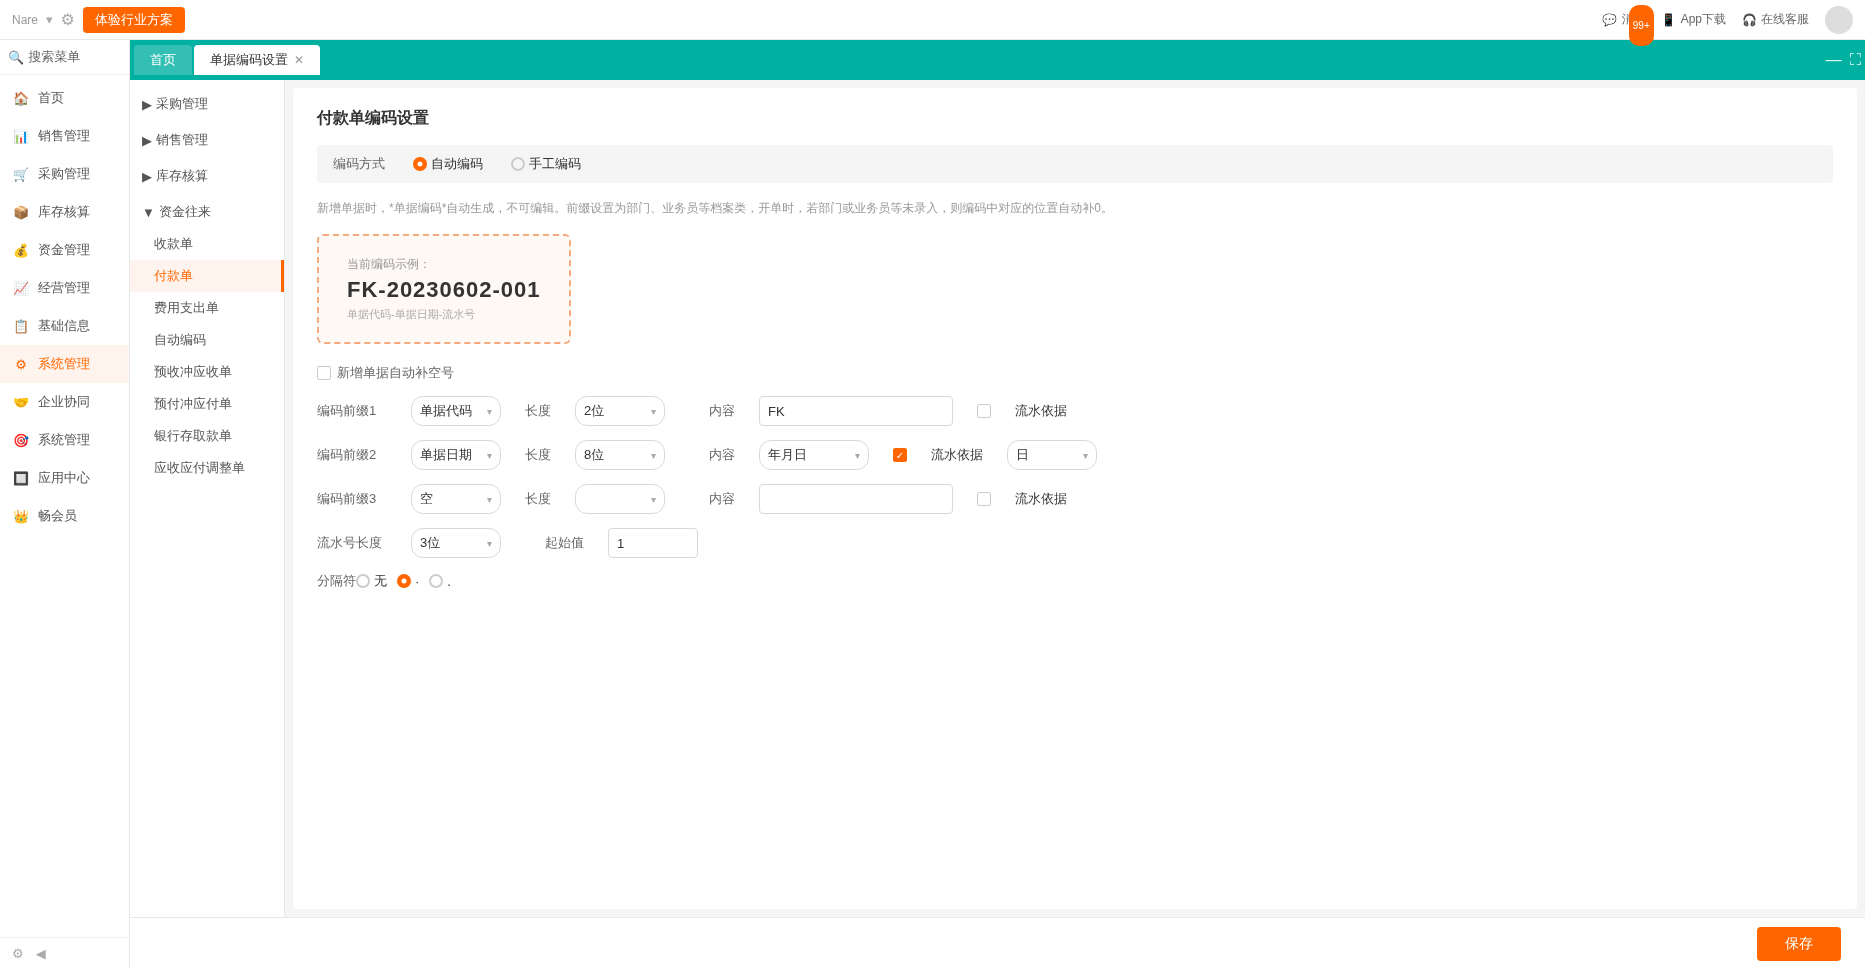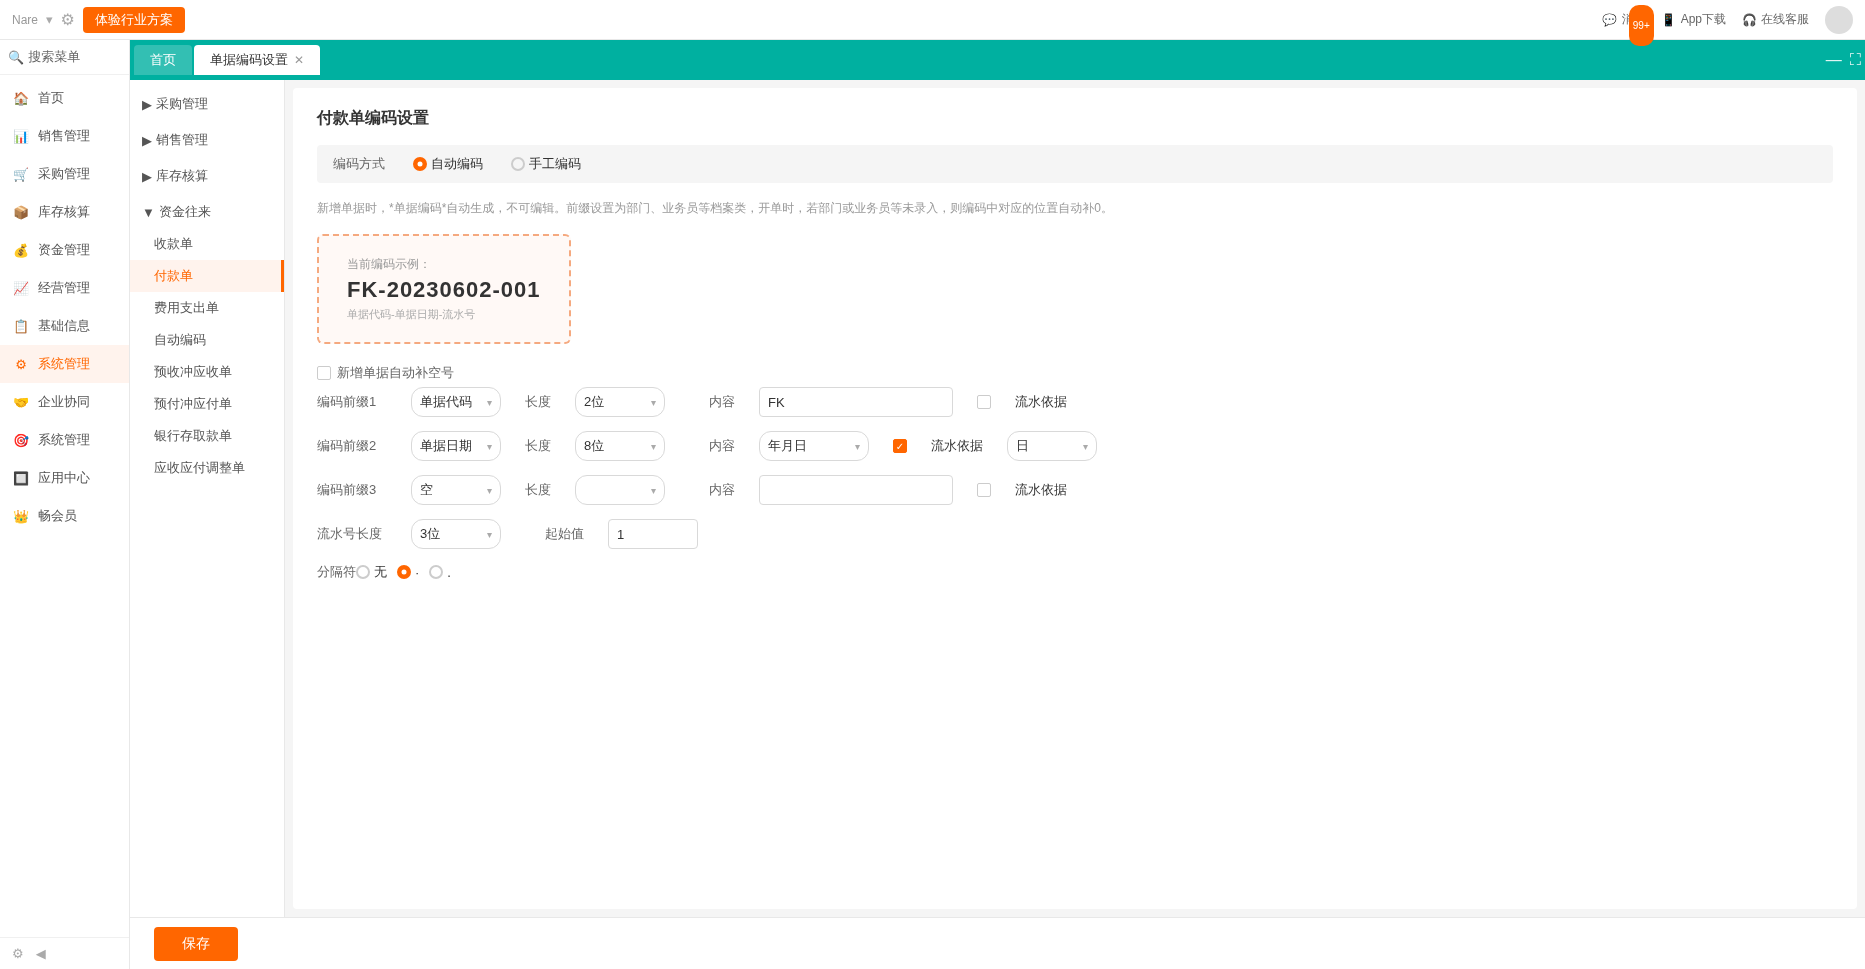--- a/index.html
+++ b/index.html
@@ -65,21 +65,21 @@
     
     .info-text { font-size: 12px; color: #999; margin-bottom: 16px; line-height: 1.6; }
 
     
     .preview-box { border: 2px dashed #f5a97f; background: #fff9f6; border-radius: 6px; padding: 20px 28px; display: inline-block; margin-bottom: 20px; min-width: 220px; }
     .preview-label { font-size: 12px; color: #999; margin-bottom: 4px; }
     .preview-code { font-size: 22px; font-weight: 700; color: #333; letter-spacing: 1px; }
     .preview-desc { font-size: 11px; color: #aaa; margin-top: 4px; }
 
     
-    .checkbox-row { display: flex; align-items: center; gap: 6px; margin-bottom: 5px; font-size: 13px; color: #666; }
+    .checkbox-row { display: flex; align-items: center; gap: 6px; margin-bottom: 14px; font-size: 13px; color: #666; }
     .checkbox-box { width: 14px; height: 14px; border: 1px solid #ccc; border-radius: 2px; display: inline-block; cursor: pointer; }
 
     
     .form-row { display: flex; align-items: center; gap: 24px; margin-bottom: 14px; flex-wrap: wrap; }
     .form-label { font-size: 13px; color: #666; width: 70px; flex-shrink: 0; }
     .form-select { height: 30px; border: 1px solid #d9d9d9; border-radius: 12px; padding: 0 8px; font-size: 13px; color: #333; background: #fff; display: flex; align-items: center; justify-content: space-between; cursor: pointer; min-width: 90px; }
     .form-select-wide { min-width: 110px; }
     .form-input { height: 30px; border: 1px solid #d9d9d9; border-radius: 4px; padding: 0 8px; font-size: 13px; color: #333; background: #fff; min-width: 80px; }
     .form-input-content { min-width: 120px; }
     .len-label { font-size: 13px; color: #666; }
@@ -91,21 +91,21 @@
 
     
     .day-group { display: flex; align-items: center; gap: 6px; }
 
     
     .sep-row { display: flex; align-items: center; margin-bottom: 14px; }
     .sep-label { font-size: 13px; color: #666; }
     .sep-options { display: flex; align-items: center; gap: 10px; }
 
     
-    .bottom-bar { height: 52px; background: #fff; border-top: 1px solid #e8e8e8; display: flex; align-items: center; justify-content: flex-start; padding: 0 24px; flex-shrink: 0; }
+    .bottom-bar { height: 52px; background: #fff; border-top: 1px solid #e8e8e8; display: flex; align-items: center; justify-content: flex-end; padding: 0 24px; flex-shrink: 0; }
     .save-btn { background: #f60; color: #fff; border: none; border-radius: 4px; padding: 8px 28px; font-size: 14px; cursor: pointer; }
   </style>
 </head>
 <body>
 
 <div class="top-bar">
   <div class="top-bar-left">
     <span class="top-bar-company">Nare</span>
     <span class="top-bar-arrows">▾</span>
     <span class="top-bar-settings">⚙</span>

